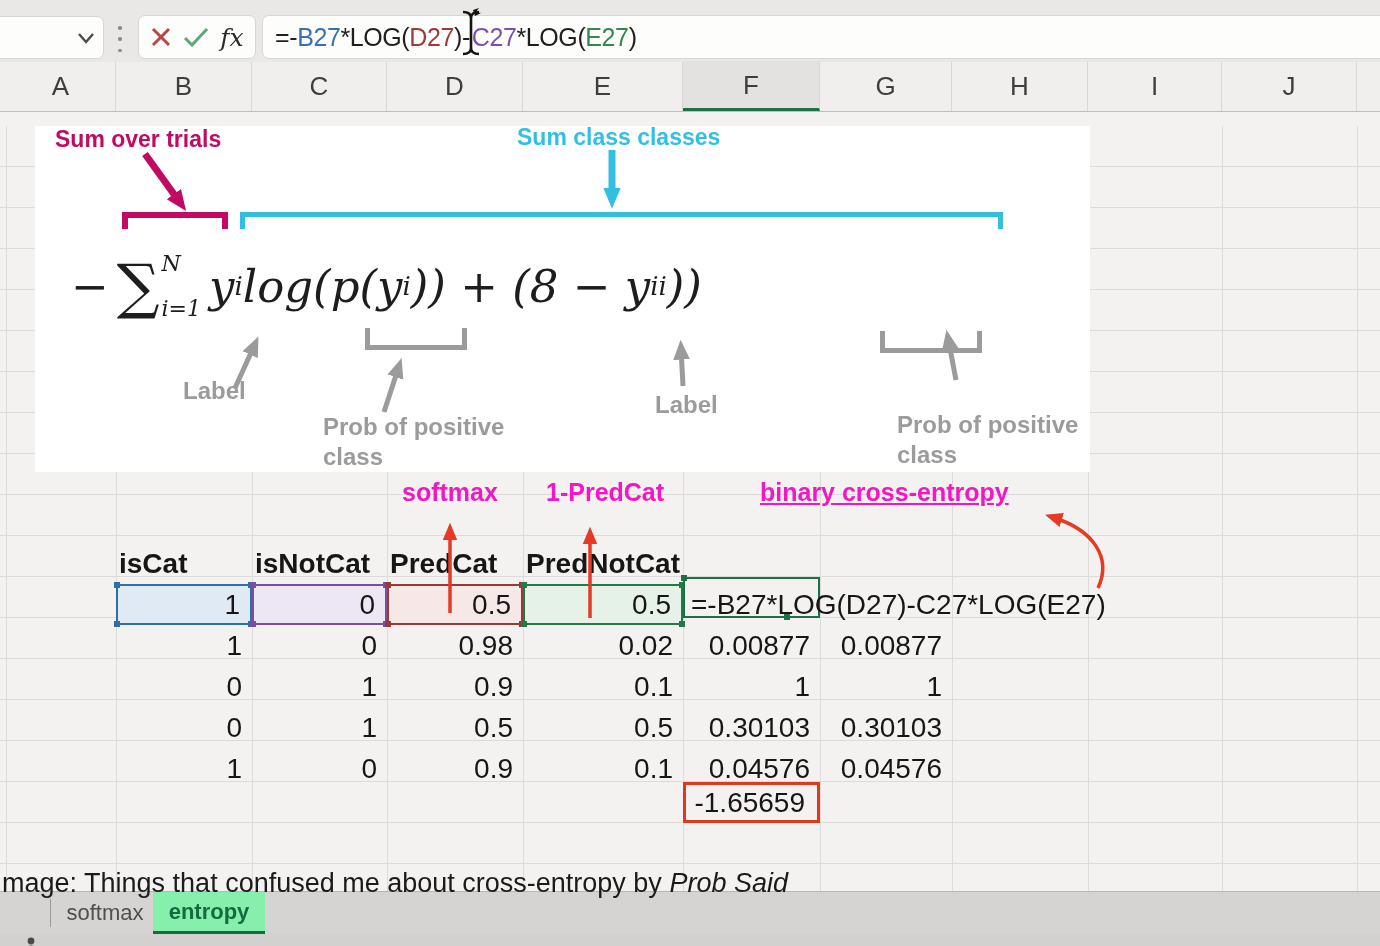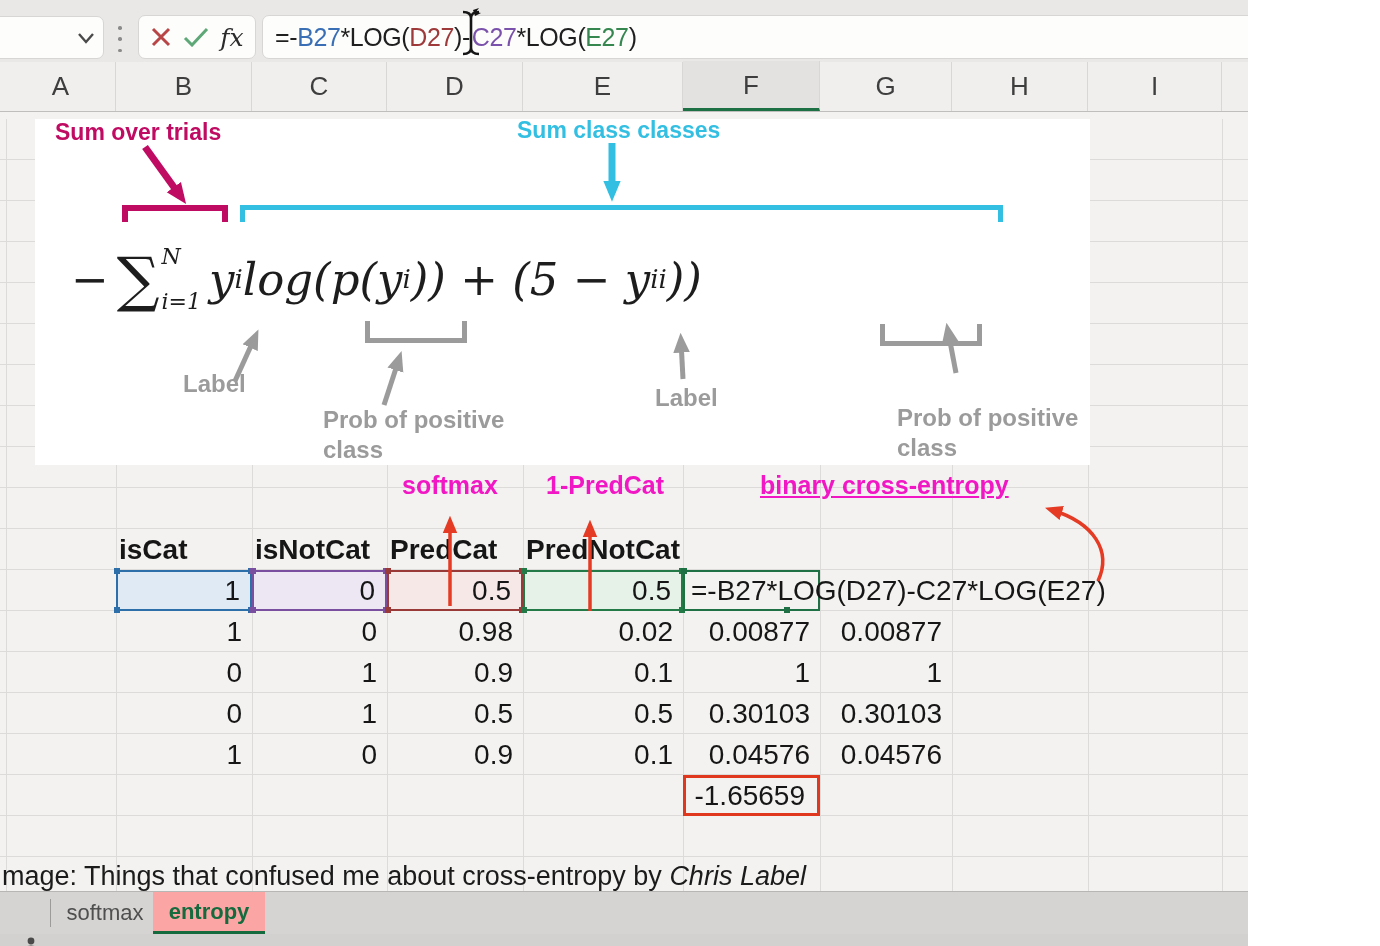--- a/index.html
+++ b/index.html
@@ -1,16 +1,16 @@
 <!DOCTYPE html>
 <html style="--ref-b-border: #2d6fa8; --ref-b-fill: #dfeaf5; --ref-c-border: #7b4fa0; --ref-c-fill: #ece7f3; --ref-d-border: #9a3a38; --ref-d-fill: #f6e8e7; --ref-e-border: #237a46; --ref-e-fill: #e6f1e7; --edit-marquee: #1f7145; --total-box: #e0371f; --accent-magenta: #f117c4; --batch-magenta: #ff35d6; --accent-pink: #c00b63; --accent-cyan: #33bfe2; --arrow-red: #e53a23; --tab-green: #156b3d;"><head>
 <meta charset="utf-8">
 <style>
   html,body{margin:0;padding:0;}
-  .stage{position:relative;width:1248px;height:946px;overflow:hidden;background:#f3f2f0;
+  .stage{position:relative;width:1380px;height:946px;overflow:hidden;background:#f3f2f0;
          font-family:"Liberation Sans",sans-serif;}
   
   .topbar{position:absolute;left:0;top:0;width:1380px;height:62px;background:#e9e8e6;border-bottom:1px solid #d6d5d3;}
   .namebox{position:absolute;left:-20px;top:16px;width:124px;height:43px;background:#fdfdfc;
            border:1px solid #d7d6d4;border-radius:7px;display:flex;align-items:center;justify-content:flex-end;padding-right:8px;box-sizing:border-box;}
   .fb-dots{position:absolute;left:116px;top:26px;width:8px;height:26px;display:flex;flex-direction:column;justify-content:space-between;align-items:center;}
   .fb-dots i{width:3.5px;height:3.5px;border-radius:50%;background:#8a8a8a;}
   .btn-group{position:absolute;left:138px;top:15px;width:118px;height:44px;background:#fdfdfc;border:1px solid #d7d6d4;
              border-radius:7px;display:flex;align-items:center;justify-content:space-around;padding:0 6px;box-sizing:border-box;}
   .fx{font-family:"DejaVu Serif",serif;font-style:italic;font-size:25px;color:#2b2b2b;}
@@ -18,21 +18,21 @@
             border-radius:7px;display:flex;align-items:center;padding-left:12px;box-sizing:border-box;
             font-size:25px;letter-spacing:-0.4px;white-space:nowrap;}
   .fb-field .caret{border-left:2px solid #3a3a3a;}
   .ibeam{position:absolute;left:452px;top:8px;}
   
   .colheaders{position:absolute;left:0;top:62px;width:1380px;height:50px;background:#f0efed;border-bottom:1px solid #bfbebc;box-sizing:border-box;}
   .ch{position:absolute;top:0;height:49px;display:flex;align-items:center;justify-content:center;
       font-size:26px;color:#3e3e3e;border-right:1px solid #d8d7d5;box-sizing:border-box;}
   .ch.sel{background:#e3e2e0;border-bottom:3px solid #1d7044;height:50px;top:-1px;padding-top:1px;}
   
-  .grid{position:absolute;left:0;top:119px;width:1380px;height:779px;
+  .grid{position:absolute;left:0;top:126px;width:1380px;height:779px;
         background:repeating-linear-gradient(to bottom,#f3f2f0 0px,#f3f2f0 40px,#dcdbd9 40px,#dcdbd9 41px);}
   .vline{position:absolute;top:0;width:1px;height:779px;background:#dcdbd9;}
   
   .figure{position:absolute;left:35px;top:0;width:1055px;height:346px;background:#ffffff;z-index:2;}
   .fig-label{position:absolute;font-weight:bold;white-space:nowrap;}
   .pink{color:var(--accent-pink);}
   .cyan{color:var(--accent-cyan);}
   .grayl{color:#9b9b9b;font-size:24px;line-height:30px;}
   .bracket-top{position:absolute;box-sizing:border-box;}
   .mbr{left:87px;top:86px;width:106px;height:17px;border-top:6px solid var(--accent-pink);
@@ -42,39 +42,39 @@
   .gbr{border-bottom:5px solid #9b9b9b;border-left:5px solid #9b9b9b;border-right:5px solid #9b9b9b;height:22px;width:102px;}
   .math{position:absolute;left:36px;top:118px;height:84px;display:flex;align-items:center;
         font-family:"DejaVu Serif",serif;font-style:italic;font-size:45px;color:#1d1d1d;white-space:nowrap;}
   .m-sum{font-style:normal;font-size:60px;line-height:1;margin:0 2px 0 8px;}
   .m-lim{display:flex;flex-direction:column;justify-content:space-between;height:70px;font-size:22px;margin-right:8px;}
   .math sub{font-size:26px;vertical-align:-9px;line-height:0;}
   .figsvg{position:absolute;left:0;top:0;pointer-events:none;}
   
   .glabel{position:absolute;font-weight:bold;font-size:25px;white-space:nowrap;z-index:3;color:var(--accent-magenta);}
   .cell{position:absolute;height:41px;display:flex;align-items:center;justify-content:flex-end;
-        padding-right:10px;box-sizing:border-box;font-size:28px;color:#161616;z-index:3;white-space:nowrap;}
+        padding-right:10px;box-sizing:border-box;font-size:28px;color:#161616;z-index:3;white-space:nowrap;margin-top:7px;}
   .cell.th{justify-content:flex-start;padding-left:3px;font-weight:bold;}
   .cell.formula{justify-content:flex-start;padding-left:8px;overflow:visible;z-index:5;}
   .refcell{border-style:solid;border-width:2px;}
   .h{position:absolute;width:6px;height:6px;z-index:6;}
   .h.tl{left:-4px;top:-4px;} .h.tr{right:-4px;top:-4px;} .h.bl{left:-4px;bottom:-4px;} .h.br{right:-4px;bottom:-4px;}
   .marquee{position:absolute;border:2px solid var(--edit-marquee);box-sizing:border-box;z-index:4;pointer-events:none;}
   .marquee .h{background:var(--edit-marquee);}
   .total-box{position:absolute;border:3px solid var(--total-box);box-sizing:border-box;z-index:4;
              display:flex;align-items:center;justify-content:flex-end;padding-right:12px;font-size:28px;color:#161616;}
   .caption{position:absolute;left:2px;top:742px;font-size:27px;color:#1b1b1b;z-index:3;white-space:nowrap;}
   .caption .it{font-style:italic;}
   .redsvg{position:absolute;left:0;top:0;z-index:5;pointer-events:none;}
   
   .sheetbar{position:absolute;left:0;top:891px;width:1380px;height:43px;background:#d5d4d2;border-top:1px solid #b7b6b4;box-sizing:border-box;}
   .tabdiv{position:absolute;left:50px;top:7px;width:1px;height:28px;background:#9c9b99;}
   .tab{position:absolute;top:0;height:42px;display:flex;align-items:center;justify-content:center;font-size:22px;}
   .tab.softmax{left:55px;width:100px;color:#4f4f4f;}
-  .tab.entropy{left:153px;width:112px;background:#fca5a5;color:var(--tab-green);font-weight:bold;
+  .tab.entropy{left:153px;width:112px;background:#86efac;color:var(--tab-green);font-weight:bold;
                border-bottom:3px solid var(--tab-green);box-sizing:border-box;text-align:right;}
   
   .statusbar{position:absolute;left:0;top:934px;width:1380px;height:12px;background:#d2d1cf;overflow:hidden;}
   .acc-ico{position:absolute;left:22px;top:3px;width:18px;height:14px;}
 </style>
 </head>
 <body>
 
 <div class="stage">
 
@@ -145,21 +145,21 @@
         <span>−</span>
           <span class="m-sum">∑</span>
           <span class="m-lim">
             <span>N</span>
             <span>i=1</span>
           </span>
           <span>y</span>
           <sub>i</sub>
           <span>log(p(y</span>
           <sub>i</sub>
-          <span>)) + (5 − y</span>
+          <span>)) + (8 − y</span>
           <sub>i</sub>
           <sub>i</sub>
           <span>))</span>
       </div>
 
       <div class="bracket-top gbr" style="left:330px;top:202px;"></div>
       <div class="bracket-top gbr" style="left:845px;top:205px;"></div>
 
       <div class="fig-label grayl" style="left:148px;top:250px;">Label</div>
       <div class="fig-label grayl" style="left:620px;top:264px;">Label</div>
@@ -231,21 +231,21 @@
         <div class="cell " style="left: 523px; width: 160px; top: 615px;">0.1</div>
         <div class="cell " style="left: 683px; width: 137px; top: 615px;">0.04576</div>
         <div class="cell " style="left: 820px; width: 132px; top: 615px;">0.04576</div>
         <div class="marquee" style="left: 683px; width: 137px; top: 451px; height: 41px;">
           <span class="h tl"></span>
           <span class="h br" style="right:28px;"></span>
         </div>
         <div class="total-box" style="left: 683px; width: 137px; top: 656px; height: 41px;">-1.65659</div>
       </div>
 
-    <div class="caption"><span>mage: Things that confused me about cross-entropy by </span><span class="it">Chris Label</span></div>
+    <div class="caption"><span>mage: Things that confused me about cross-entropy by </span><span class="it">Prob Said</span></div>
 
     <svg class="redsvg" width="1380" height="779">
       <defs>
         <marker id="mk-red" viewBox="0 0 12 10" refX="7" refY="5" markerWidth="5" markerHeight="5" orient="auto">
             <path d="M0,0 L12,5 L0,10 Z" fill="#e53a23"></path>
           </marker>
       </defs>
       <path d="M450,487 L450,404" stroke="#e53a23" stroke-width="3.5" fill="none" marker-end="url(#mk-red)"></path>
       <path d="M590,492 L590,408" stroke="#e53a23" stroke-width="3.5" fill="none" marker-end="url(#mk-red)"></path>
       <path d="M1098,462 C1112,432 1094,404 1052,391" stroke="#e53a23" stroke-width="3.5" fill="none" marker-end="url(#mk-red)"></path>

